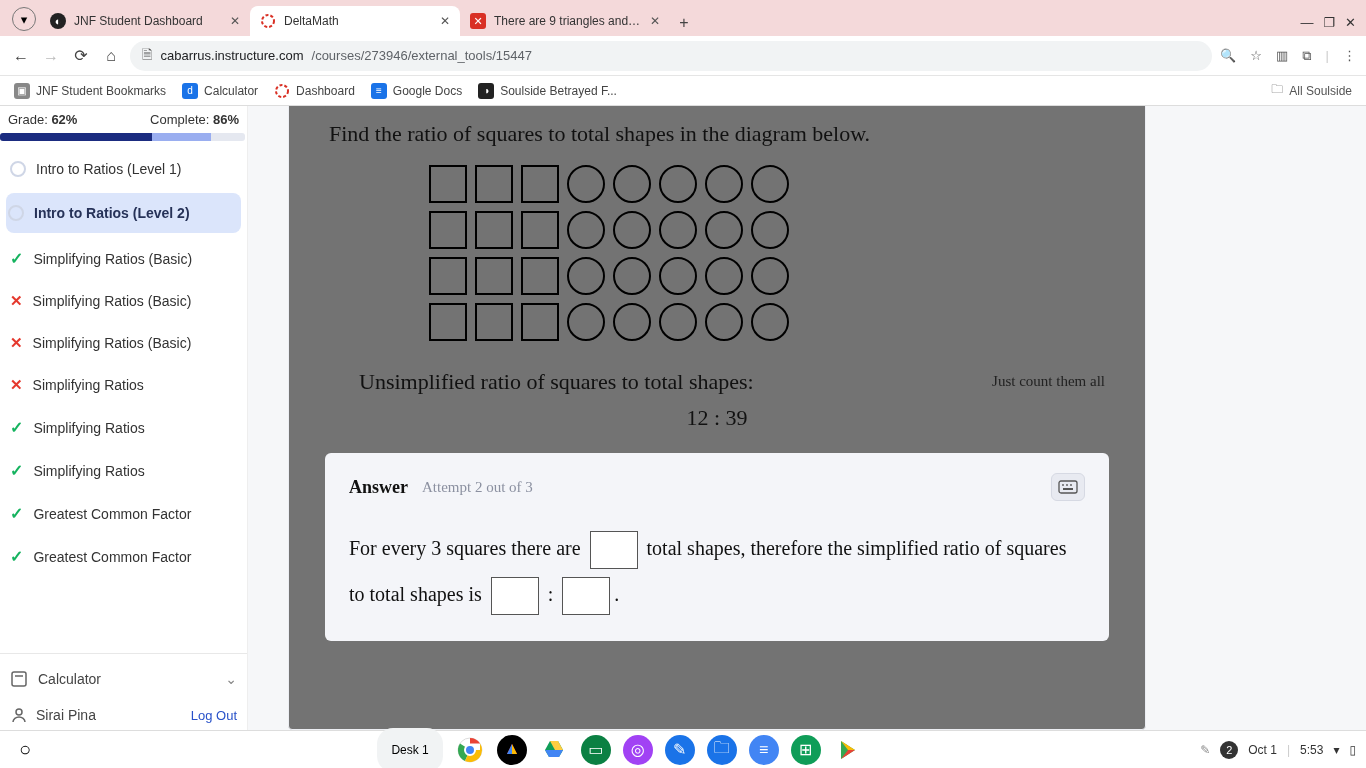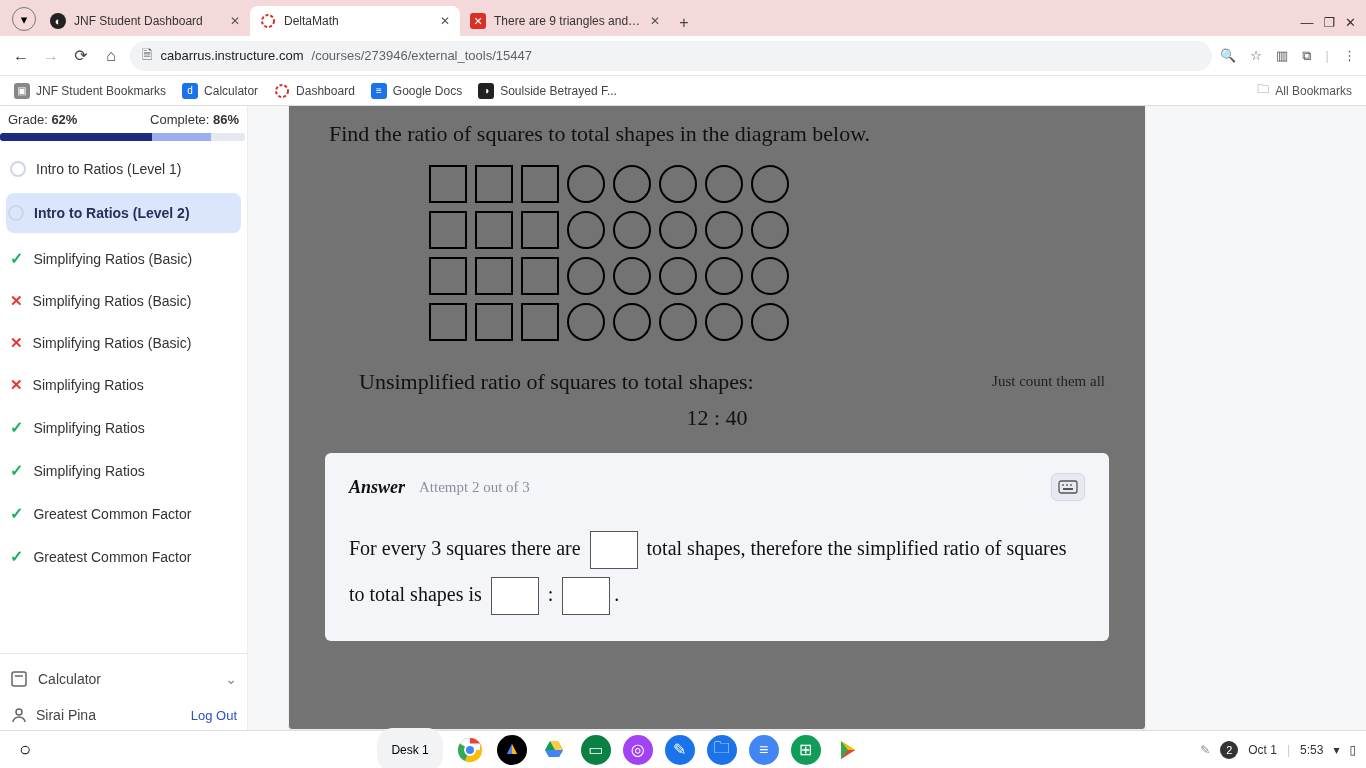--- a/index.html
+++ b/index.html
@@ -109,21 +109,21 @@
   }
   .sq { width:38px;height:38px;border:2px solid #000; }
   .circ { width:38px;height:38px;border:2px solid #000;border-radius:50%; }
   .subhead { font-size:22px;text-align:left;margin-left:30px;position:relative; }
   .hint { position:absolute;right:0;top:4px;font-size:15px;font-family:Georgia,serif;color:#222;text-align:center; }
   .ratio-val { font-size:22px;text-align:center;margin:10px 0 22px 0;font-family:Georgia,serif; }
   .answer-box {
     background:#f4f5f9;border-radius:6px;margin:0 -4px;padding:20px 24px 24px 24px;font-family:Georgia,serif;
   }
   .answer-head { display:flex;align-items:center;gap:14px; }
-  .answer-head b { font-size:18px;font-family:Georgia,serif;font-weight:bold;font-style:italic; }
+  .answer-head b { font-size:18px;font-family:Georgia,serif;font-weight:bold; }
   .answer-head .attempt { color:#8b90a0;font-size:15px; }
   .kbd-btn { margin-left:auto;background:#e8eaf1;border-radius:6px;width:34px;height:28px;display:flex;align-items:center;justify-content:center;border:1px solid #d6d9e3; }
   .answer-body { font-size:20px;margin-top:24px;line-height:2.3; }
   .blank { display:inline-block;width:48px;height:38px;border:1px solid #555;background:#fff;vertical-align:middle;margin:0 4px; }
   svg { display:block; }
 </style>
 </head>
 <body>
 
 <div class="tab-strip">
@@ -196,21 +196,21 @@
   <div class="bm">
     <span class="bm-icon" style="background:#1a73e8">≡</span>
     <span>Google Docs</span>
   </div>
   <div class="bm">
     <span class="bm-icon" style="background:#222">◑</span>
     <span>Soulside Betrayed F...</span>
   </div>
   <div class="all-bookmarks">
     <span>🗀</span>
-    <span>All Bookmarks</span>
+    <span>All Soulside</span>
   </div>
 </div>
 
 <div class="content">
 
   <div class="sidebar">
     <div class="grade-row">
       <span><span>Grade:</span> <b>62%</b></span>
       <span class="right"><span>Complete:</span> <b>86%</b></span>
     </div>
@@ -322,21 +322,21 @@
           <div class="circ"></div>
           <div class="circ"></div>
           <div class="circ"></div>
           <div class="circ"></div>
         </div>
 
       <div class="subhead">
         <span>Unsimplified ratio of squares to total shapes:</span>
         <span class="hint">Just count them all</span>
       </div>
-      <div class="ratio-val">12 : 40</div>
+      <div class="ratio-val">12 : 39</div>
 
       <div class="answer-box">
         <div class="answer-head">
           <b>Answer</b>
           <span class="attempt">Attempt 2 out of 3</span>
           <span class="kbd-btn">
             <svg width="20" height="14" viewBox="0 0 20 14">
                 <rect x="1" y="1" width="18" height="12" rx="2" fill="none" stroke="#555" stroke-width="1.3"></rect>
                 <circle cx="5" cy="5" r="0.9" fill="#555"></circle>
                 <circle cx="9" cy="5" r="0.9" fill="#555"></circle>

